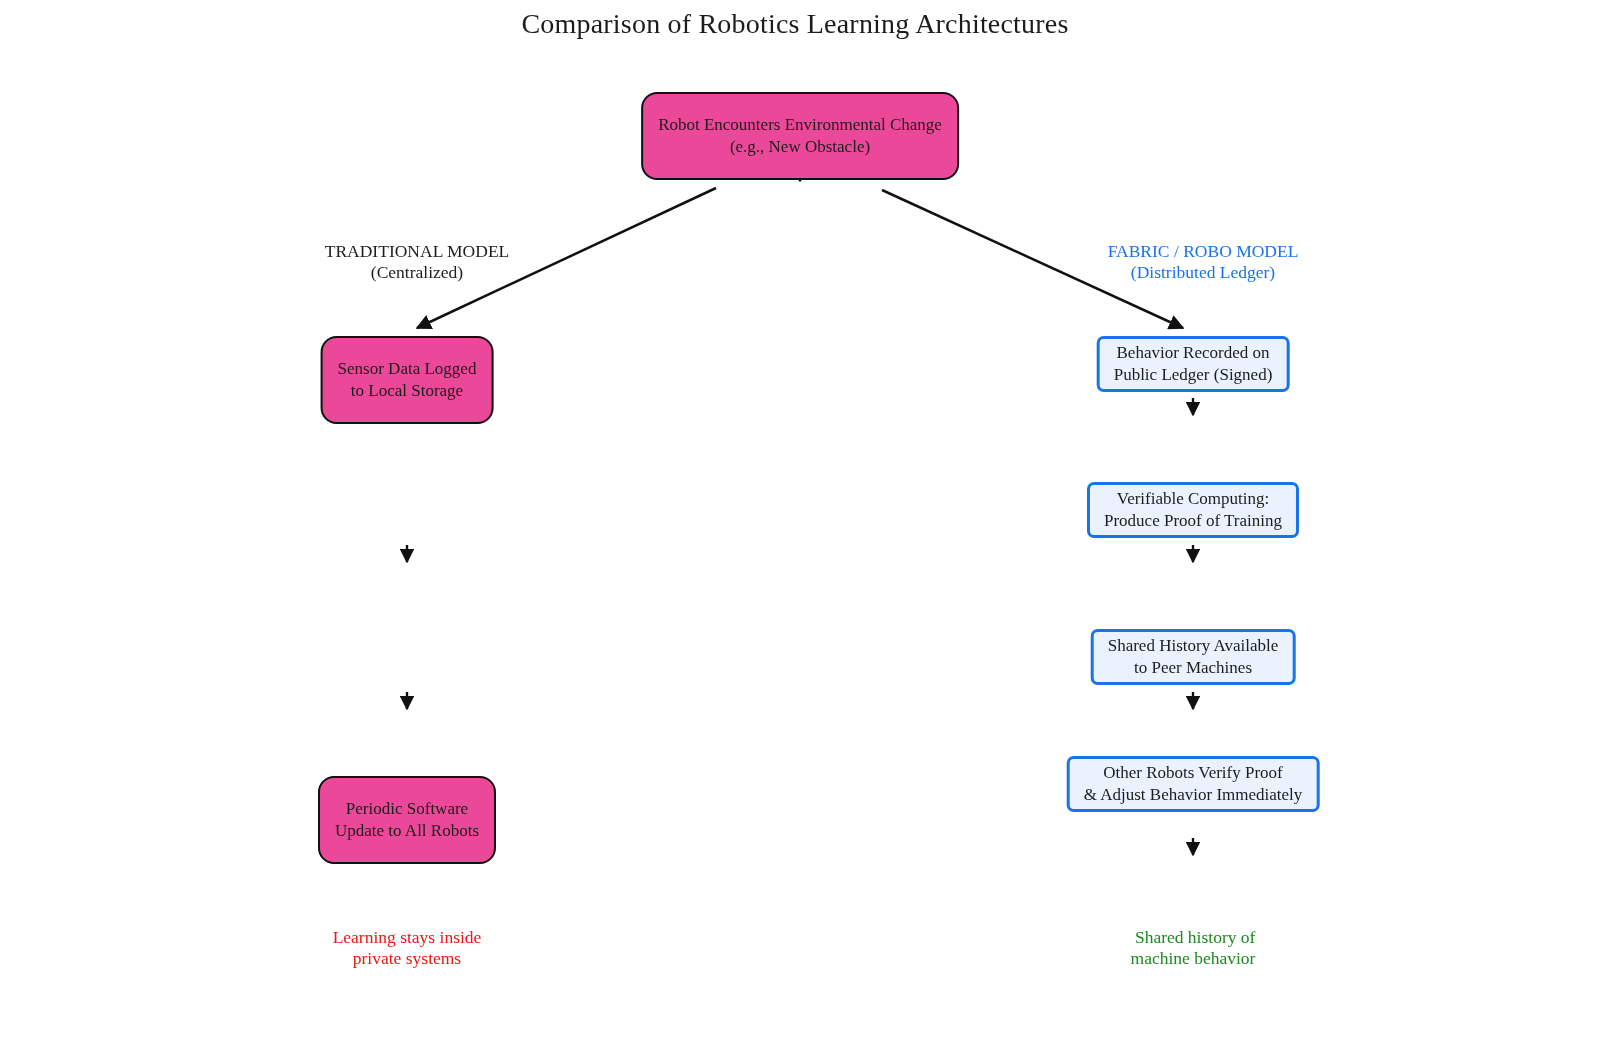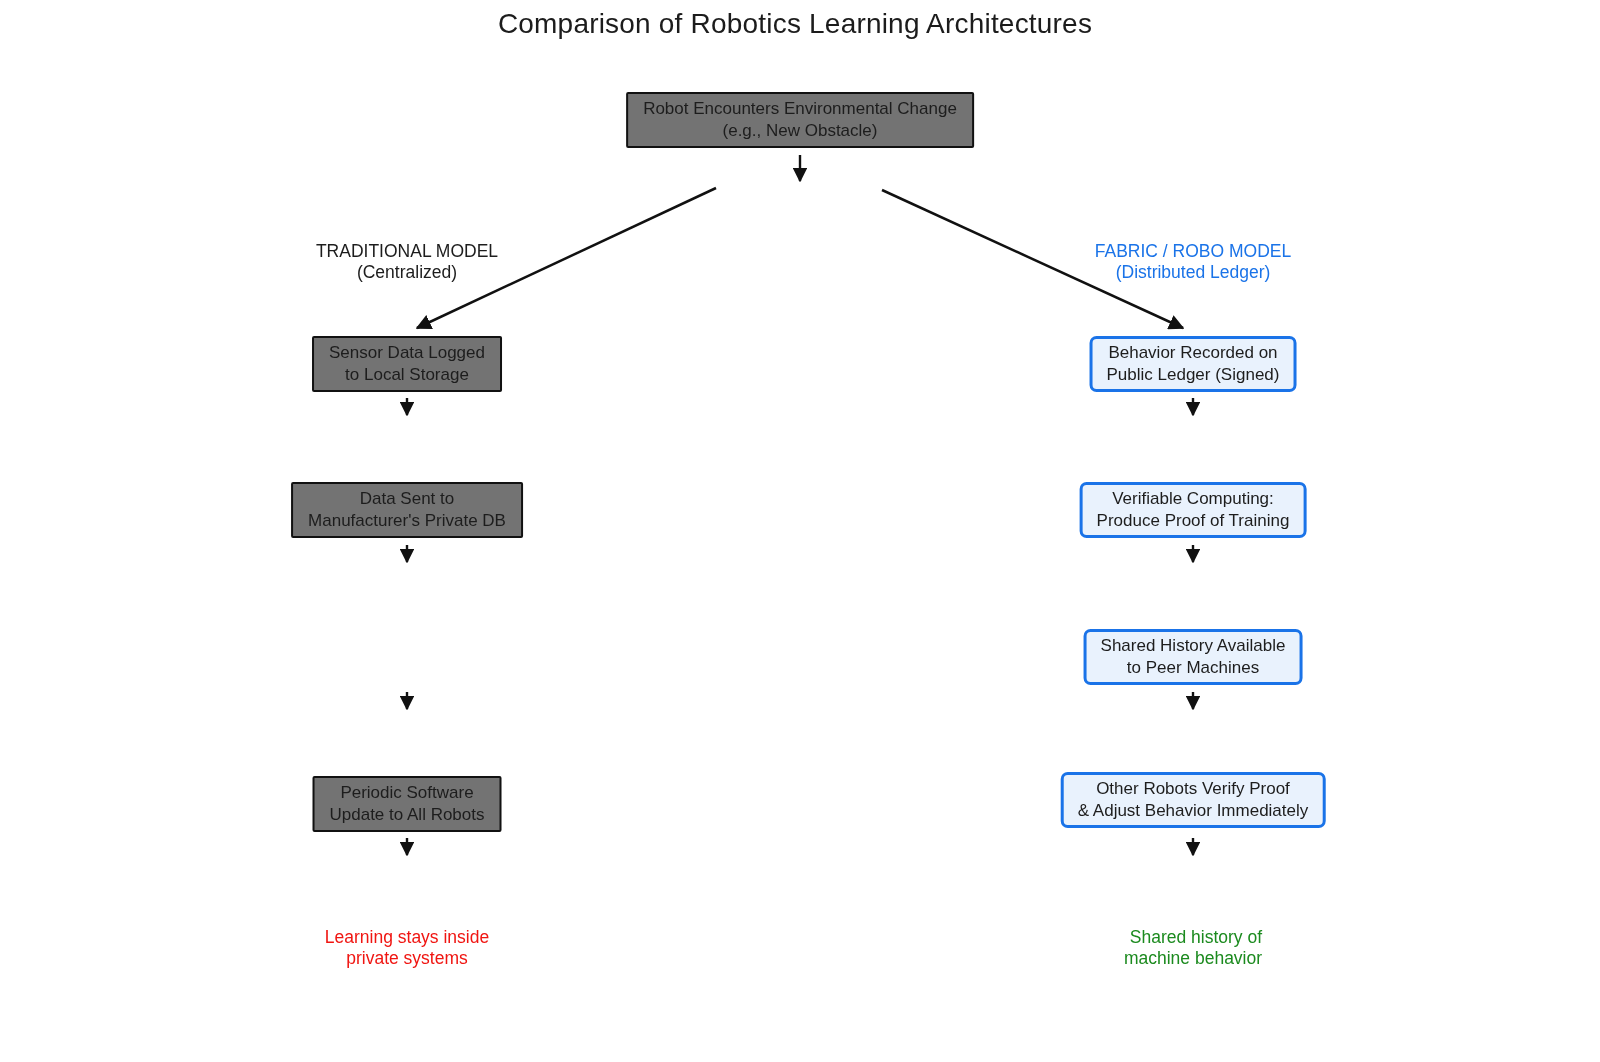--- a/index.html
+++ b/index.html
@@ -1,62 +1,63 @@
 <!DOCTYPE html>
 <html style="--accent-blue: #1a73e8; --blue-box-fill: #e9f2fd; --summary-red: #f01511; --summary-green: #1b8a1e;"><head>
 <meta charset="utf-8">
 <style>
   html, body { margin: 0; padding: 0; background: #ffffff; }
   .canvas {
     position: relative;
     width: 1600px;
     height: 1062px;
     background: #ffffff;
-    font-family: Liberation Sans, sans-serif;
+    font-family: Liberation Serif, serif;
     color: #1f1f1f;
     overflow: hidden;
   }
   .title {
     position: absolute;
     top: 8px;
     left: 795px;
     transform: translateX(-50%);
     font-size: 28px;
     font-weight: 500;
     letter-spacing: 0.2px;
     color: #1c1c1c;
     white-space: nowrap;
   }
   .box {
     position: absolute;
     transform: translateX(-50%);
-    background: #737373;
+    background: #ec4899;
     border: 2px solid #111111;
-    border-radius: 2px;
-    padding: 4px 15px;
+    border-radius: 16px;
+    padding: 20px 15px;
     font-size: 17px;
     line-height: 22px;
     text-align: center;
     white-space: pre-line;
     color: #1d1d1d;
   }
   .box.blue {
     border: 3px solid var(--accent-blue, #1a73e8);
     background: var(--blue-box-fill, #e9f2fd);
     border-radius: 7px;
     padding: 3px 14px;
   }
   .branch-label {
     position: absolute;
     transform: translateX(-50%);
     font-size: 17.5px;
     line-height: 21px;
     text-align: center;
     white-space: pre-line;
     color: #1d1d1d;
+    margin-left: 10px;
   }
   .branch-label.blue { color: var(--accent-blue, #1a73e8); }
   .summary {
     position: absolute;
     transform: translateX(-50%);
     font-size: 17.5px;
     line-height: 21px;
     text-align: center;
     white-space: pre-line;
   }
@@ -103,32 +104,30 @@
   <div class="box" style="left: 800px; top: 92px;">Robot Encounters Environmental Change
 (e.g., New Obstacle)</div>
 
   <div class="branch-label" style="left: 407px; top: 241px;">TRADITIONAL MODEL
 (Centralized)</div>
   <div class="branch-label blue" style="left: 1193px; top: 241px;">FABRIC / ROBO MODEL
 (Distributed Ledger)</div>
 
   <div class="box" style="left: 407px; top: 336px;">Sensor Data Logged
 to Local Storage</div>
-  <div class="box" style="left: 407px; top: 482px;">Data Sent to
-Manufacturer's Private DB</div>
   <div class="box" style="left: 407px; top: 776px;">Periodic Software
 Update to All Robots</div>
 
   <div class="box blue" style="left: 1193px; top: 336px;">Behavior Recorded on
 Public Ledger (Signed)</div>
   <div class="box blue" style="left: 1193px; top: 482px;">Verifiable Computing:
 Produce Proof of Training</div>
   <div class="box blue" style="left: 1193px; top: 629px;">Shared History Available
 to Peer Machines</div>
-  <div class="box blue" style="left: 1193px; top: 772px;">Other Robots Verify Proof
+  <div class="box blue" style="left: 1193px; top: 756px;">Other Robots Verify Proof
 &amp; Adjust Behavior Immediately</div>
 
   <div class="summary red" style="left: 407px; top: 927px;">Learning stays inside
 private systems</div>
   <div class="summary green" style="left: 1193px; top: 927px; text-align: right;">Shared history of
 machine behavior</div>
 
 </div>
 
 </body></html>

